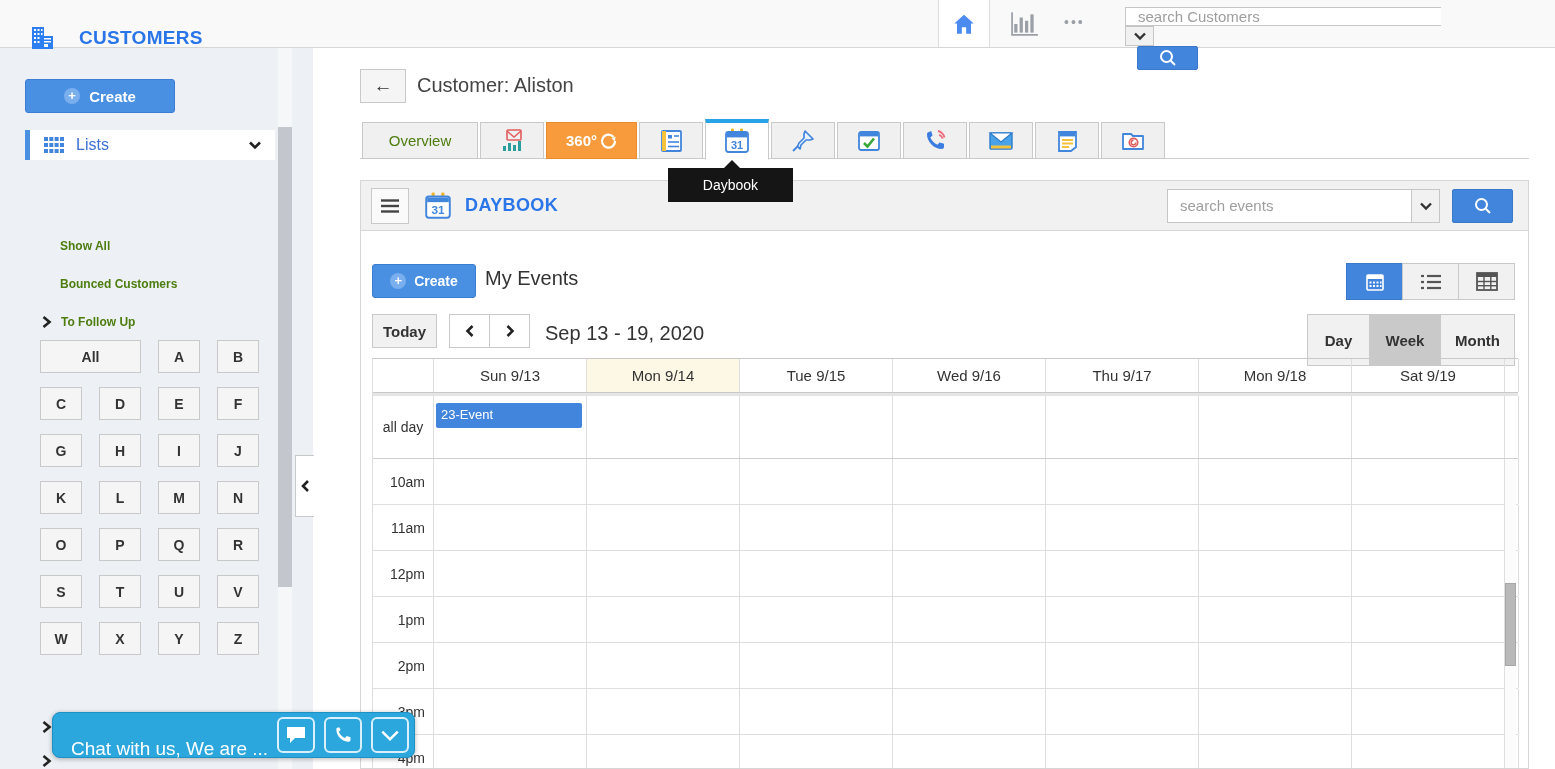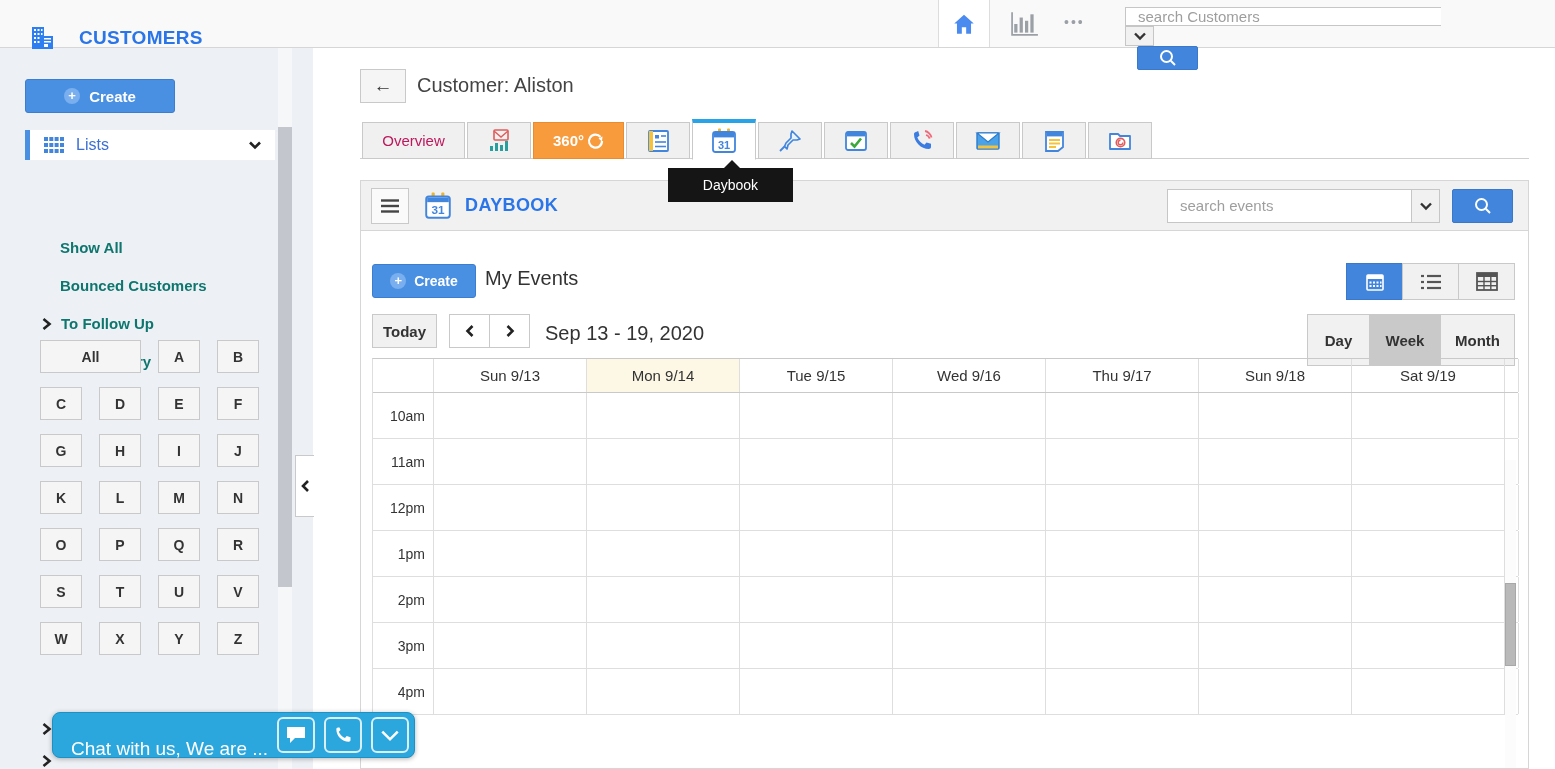--- a/index.html
+++ b/index.html
@@ -20,36 +20,36 @@
   .search-btn { width:61px; height:34px; background:#4285dc; border:1px solid #3b78c9; border-radius:2px; display:flex; align-items:center; justify-content:center; cursor:pointer; }
   .tb-search .search-btn { margin-left:12px; }
 
   
   .sidebar { position:absolute; left:0; top:48px; width:313px; bottom:0; background:#edf1f6; z-index:5; }
   .create-btn { position:absolute; left:25px; top:31px; width:150px; height:34px; background:#4a90e2; border:1px solid #3b7dd0; border-radius:3px; color:#fff; font-size:15px; font-weight:bold; display:flex; align-items:center; justify-content:center; gap:9px; cursor:pointer; }
   .plus-circle { width:16px; height:16px; border-radius:50%; background:#79aeef; color:#fff; font-size:13px; line-height:16px; text-align:center; font-weight:bold; }
   .lists-item { position:absolute; left:25px; top:82px; width:250px; height:30px; background:#fff; border-left:5px solid #4a90e2; display:flex; align-items:center; padding:0 12px 0 14px; cursor:pointer; }
   .lists-label { color:#3b6fd4; font-size:16px; margin-left:12px; }
   .lists-item .chev { margin-left:auto; }
-  .side-item { position:absolute; display:flex; align-items:center; gap:8px; color:#0f766e; font-size:15px; font-weight:bold; cursor:pointer; }
+  .side-item { position:absolute; display:flex; align-items:center; gap:8px; color:#4d7c0f; font-size:12px; font-weight:bold; cursor:pointer; }
   .alpha-grid { position:absolute; left:40px; top:292px; display:grid; grid-template-columns:repeat(4,42px); column-gap:17px; row-gap:14px; }
   .alpha-btn { height:33px; background:#f5f5f5; border:1px solid #c9c9c9; color:#333; font-size:14px; font-weight:bold; display:flex; align-items:center; justify-content:center; cursor:pointer; }
   .alpha-btn.wide { grid-column:span 2; }
   .side-scroll-track { position:absolute; left:278px; top:0; width:14px; bottom:0; background:#f6f7f9; }
   .side-scroll-thumb { position:absolute; left:278px; top:79px; width:14px; height:460px; background:#c3c7cd; cursor:pointer; }
   .collapse-handle { position:absolute; left:295px; top:407px; width:19px; height:62px; background:#fff; border:1px solid #c9c9c9; border-right:none; display:flex; align-items:center; justify-content:center; cursor:pointer; z-index:6; }
 
   
   .main { position:absolute; left:313px; top:48px; right:0; bottom:0; background:#fff; }
   .back-btn { position:absolute; left:47px; top:21px; width:46px; height:34px; background:#f5f5f5; border:1px solid #c9c9c9; font-size:19px; color:#333; display:flex; align-items:center; justify-content:center; cursor:pointer; }
   .page-title { position:absolute; left:104px; top:26px; font-size:20px; color:#444; }
 
   .tabs { position:absolute; left:49px; top:70px; height:41px; display:flex; align-items:flex-end; z-index:3; }
   .tab { height:37px; background:#f0f0f0; border:1px solid #c9c9c9; margin-right:2px; display:flex; align-items:center; justify-content:center; cursor:pointer; }
-  .tab-overview { width:103px; font-size:15px; color:#be185d; }
+  .tab-overview { width:116px; font-size:15px; color:#4d7c0f; }
   .tab-icon { width:64px; }
   .tab-360 { width:91px; background:#f79b3d; border-color:#e88c2f; color:#fff; font-size:15px; font-weight:bold; gap:2px; }
   .tab.active { height:41px; background:#fff; border-top:4px solid #29a3e8; border-bottom:1px solid #fff; margin-bottom:-1px; }
   .tabs-divider { position:absolute; left:47px; right:26px; top:110px; border-bottom:1px solid #cfcfcf; z-index:2; }
 
   .tooltip { position:absolute; left:355px; top:120px; width:125px; height:34px; background:#151515; color:#fff; font-size:14px; display:flex; align-items:center; justify-content:center; z-index:40; }
   .tooltip::before { content:""; position:absolute; top:-8px; left:56px; border:8px solid transparent; border-top:none; border-bottom:8px solid #151515; }
 
   
   .panel { position:absolute; left:47px; top:132px; width:1169px; height:calc(100% - 132px); border:1px solid #d6d6d6; background:#fff; overflow:hidden; }
@@ -477,22 +477,35 @@
         </div>
 
         <div class="grid">
           <div class="g-header">
             <div class="g-gutter"></div>
             <div class="g-day">Sun 9/13</div>
             <div class="g-day today">Mon 9/14</div>
             <div class="g-day">Tue 9/15</div>
             <div class="g-day">Wed 9/16</div>
             <div class="g-day">Thu 9/17</div>
-            <div class="g-day">Sun 9/18</div>
+            <div class="g-day">Mon 9/18</div>
             <div class="g-day">Sat 9/19</div>
+            <div class="g-sbcell"></div>
+          </div>
+          <div class="g-allday">
+            <div class="g-gutter">all day</div>
+            <div class="g-cell">
+              <div class="event">23-Event</div>
+            </div>
+            <div class="g-cell"></div>
+            <div class="g-cell"></div>
+            <div class="g-cell"></div>
+            <div class="g-cell"></div>
+            <div class="g-cell"></div>
+            <div class="g-cell"></div>
             <div class="g-sbcell"></div>
           </div>
 
           <div class="g-row">
             <div class="g-gutter">10am</div>
             <div class="g-cell"></div>
               <div class="g-cell"></div>
               <div class="g-cell"></div>
               <div class="g-cell"></div>
               <div class="g-cell"></div>

